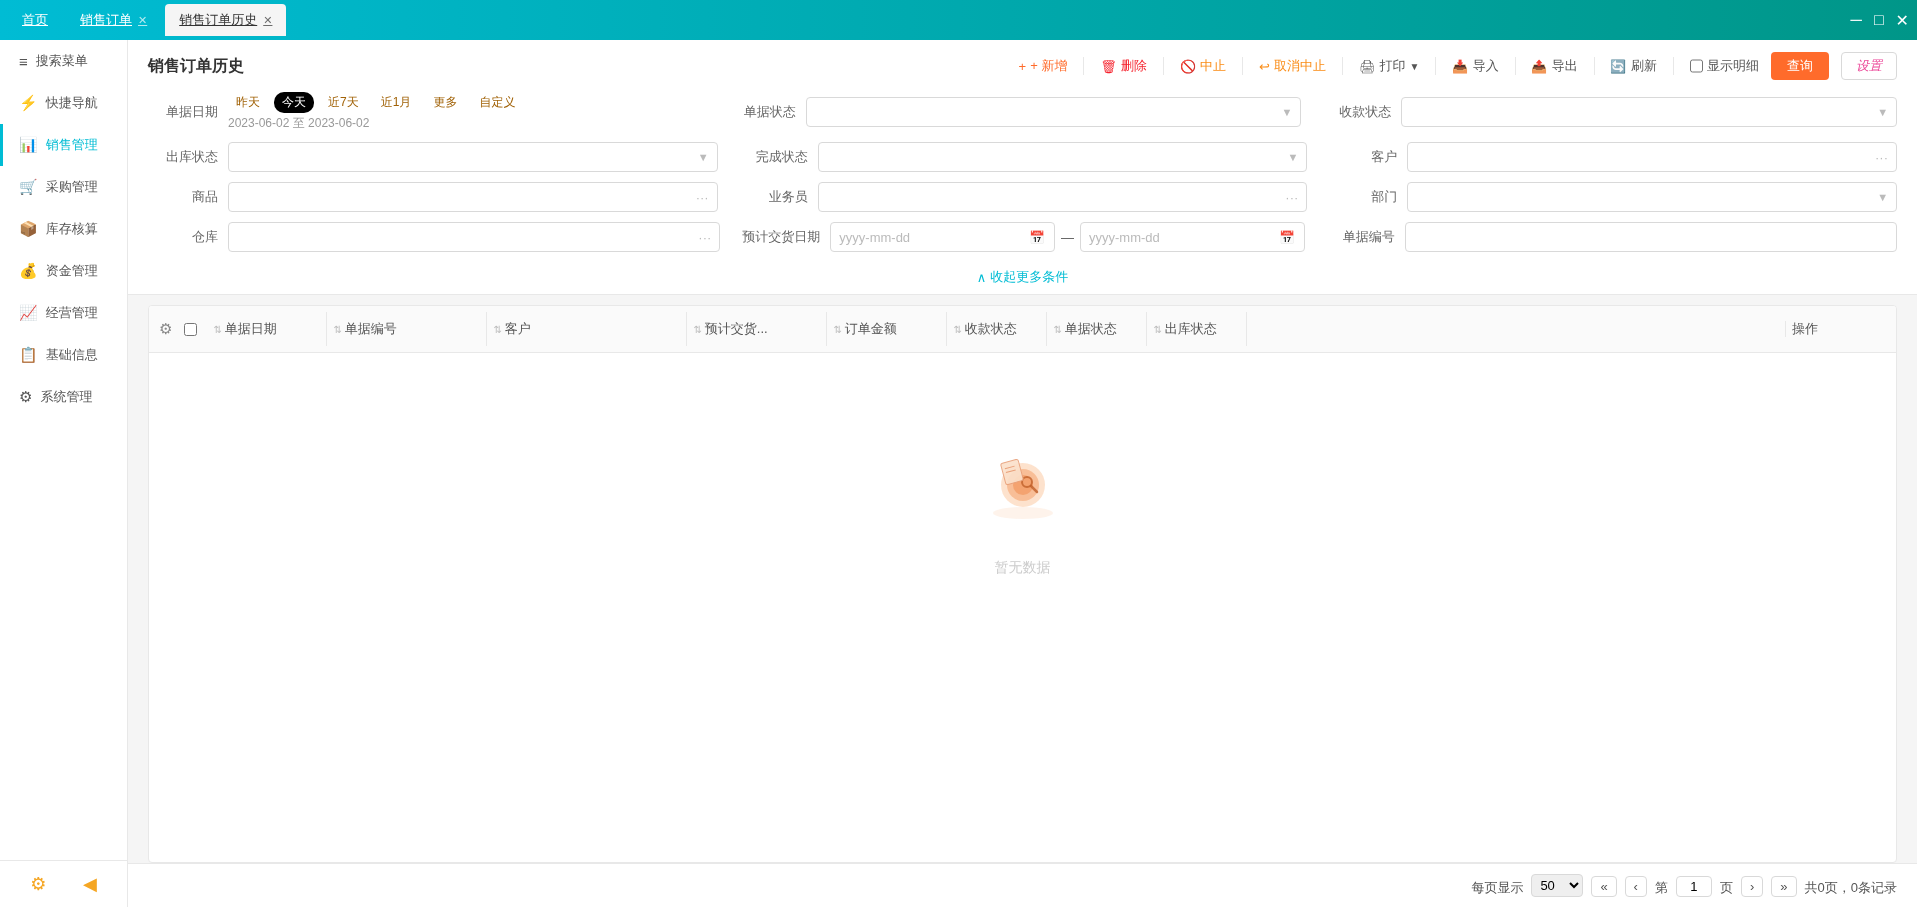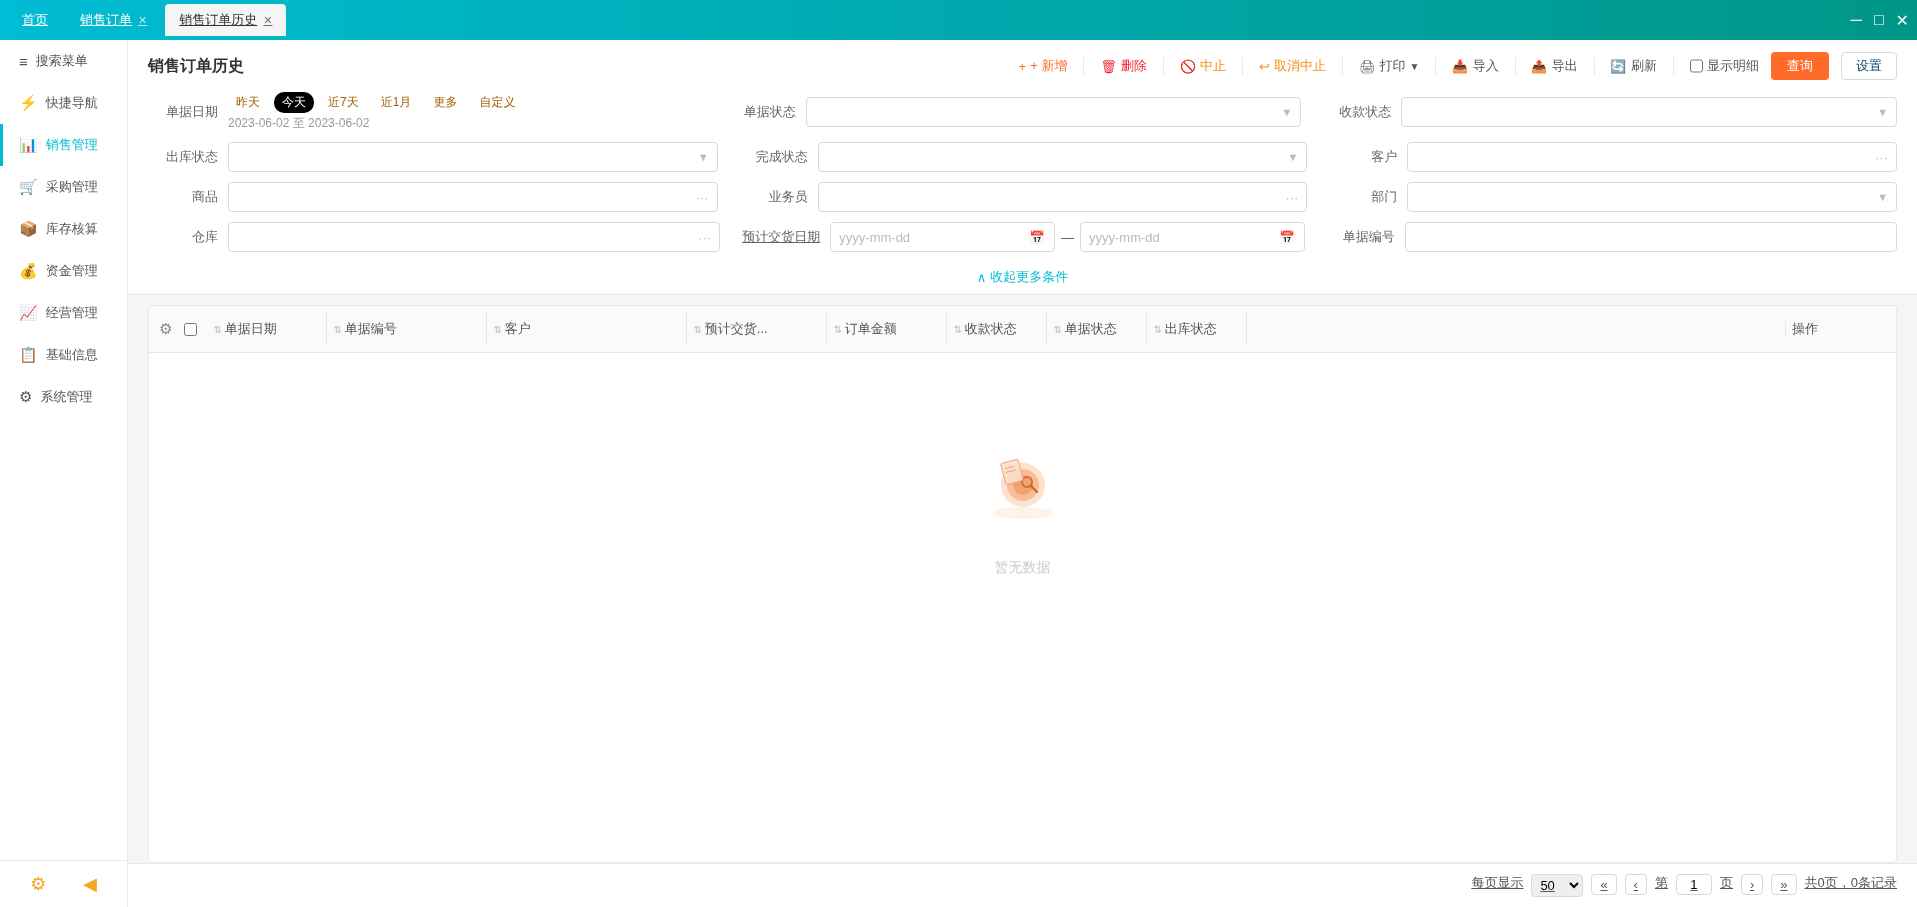--- a/index.html
+++ b/index.html
@@ -135,26 +135,27 @@
       background: #ff6b2b;
       color: #fff;
       border: none;
       border-radius: 4px;
       padding: 5px 16px;
       cursor: pointer;
       font-size: 13px;
     }
     .btn-settings {
       background: #fff;
-      color: #0c4a6e;
+      color: #ec4899;
       border: 1px solid #d9d9d9;
       border-radius: 4px;
       padding: 4px 14px;
       cursor: pointer;
       font-size: 13px;
+      font-style: italic;
     }
     .display-detail-cb {
       display: flex;
       gap: 4px;
       cursor: pointer;
       color: #555;
     }
 
     
     .filter-area {
@@ -280,27 +281,26 @@
       margin-bottom: 16px;
     }
     .empty-text { font-size: 14px; color: #ccc; margin-top: 10px; }
 
     
     .pagination-bar {
       background: #fff;
       border-top: 1px solid #e8e8e8;
       padding: 10px 20px;
       display: flex;
-      align-items: flex-start;
+      align-items: flex-end;
       justify-content: flex-end;
       gap: 8px;
       flex-shrink: 0;
       font-size: 13px;
       color: #555;
-      text-decoration: underline;
     }
     .page-size-select {
       border: 1px solid #d9d9d9;
       border-radius: 4px;
       padding: 2px 4px;
       font-size: 13px;
       cursor: pointer;
     }
     .page-nav-btn {
       border: 1px solid #d9d9d9;
@@ -514,21 +514,21 @@
             <span class="ff-arrow">▼</span>
           </div>
         </div>
 
         <div class="filter-row">
           <span class="filter-label">仓库</span>
           <div class="filter-field" style="flex:1; margin-right:20px;">
             <span class="ff-dots">···</span>
           </div>
 
-          <span class="filter-label" style="width:90px;text-decoration:underline;">预计交货日期</span>
+          <span class="filter-label" style="width:90px;">预计交货日期</span>
           <div style="display:flex; align-items:center; flex:1; margin-right:20px; gap:6px;">
             <div class="filter-field" style="flex:1; margin-right:0; color:#bbb;">
               <span style="color:#bbb;">yyyy-mm-dd</span>
               <span style="margin-left:auto; color:#bbb;">📅</span>
             </div>
             <span style="color:#555;">—</span>
             <div class="filter-field" style="flex:1; margin-right:0; color:#bbb;">
               <span style="color:#bbb;">yyyy-mm-dd</span>
               <span style="margin-left:auto; color:#bbb;">📅</span>
             </div>

